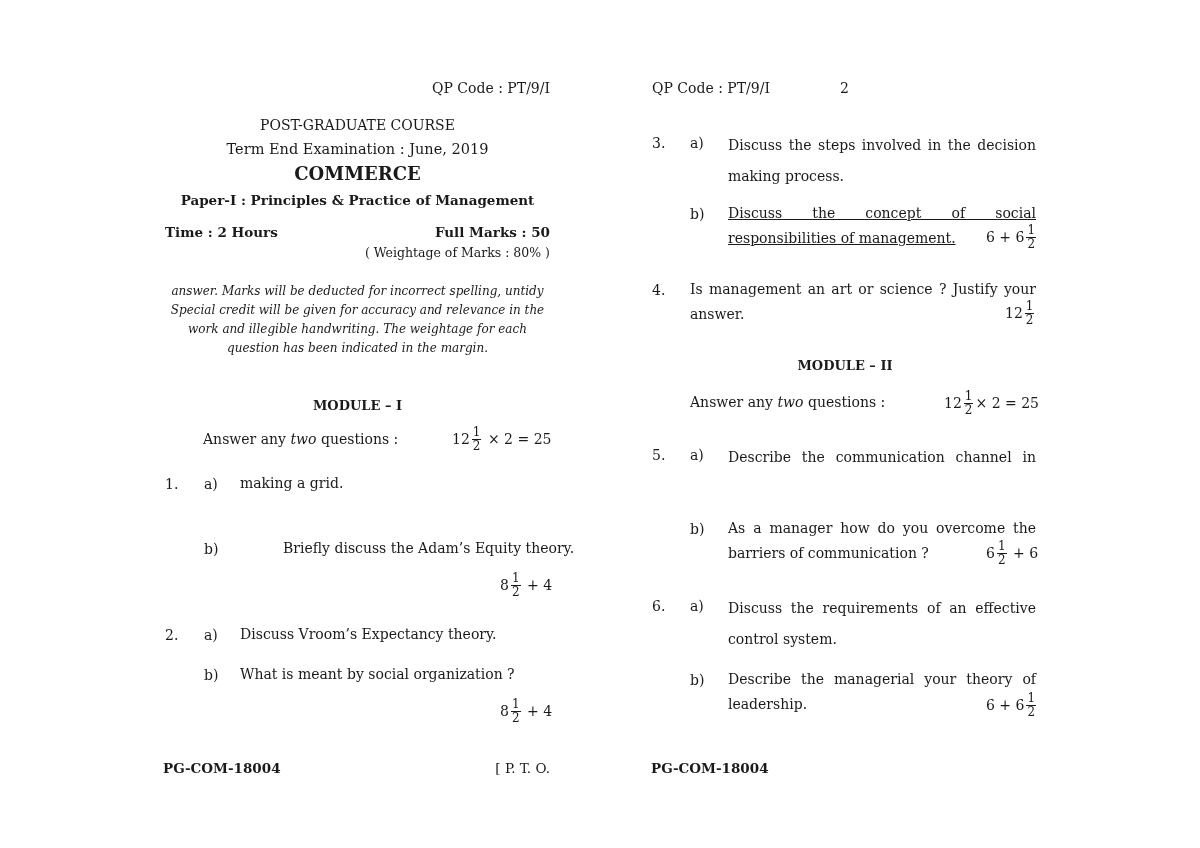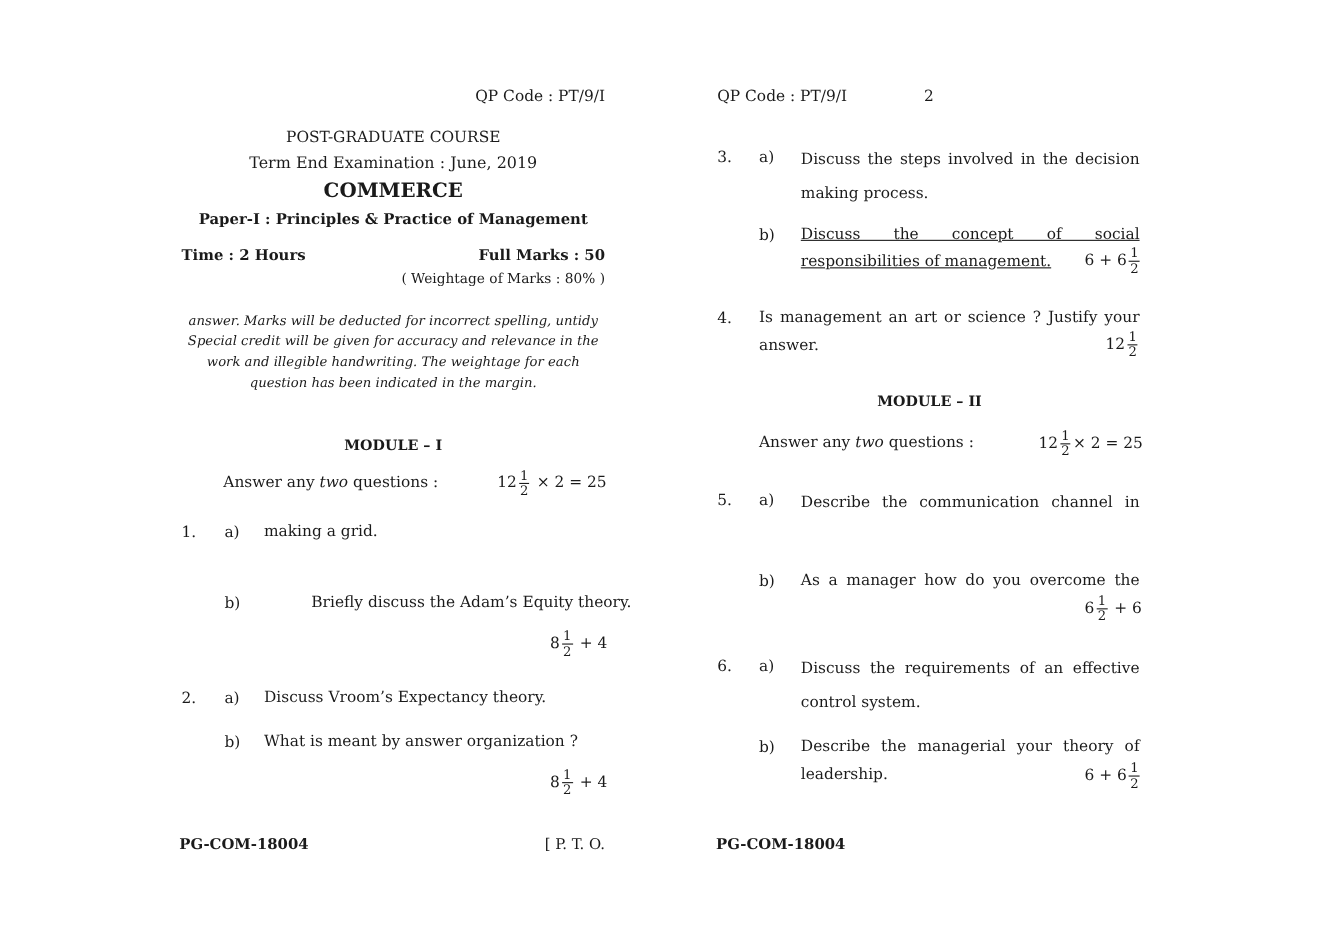--- a/index.html
+++ b/index.html
@@ -59,21 +59,21 @@
     <div class="mark" style="left:500px; top:572px;">
       <span>8</span><span class="frac"><span class="num">1</span><span class="den">2</span></span>&nbsp;<span>+ 4</span>
     </div>
   </div>
 
   <div>
     <div class="num-label" style="left:165px; top:627px;">2.</div>
     <div class="sub-label" style="left:204px; top:627px;">a)</div>
     <div class="qtext" style="left:240px; top:622px; width:320px;">Discuss Vroom’s Expectancy theory.</div>
     <div class="sub-label" style="left:204px; top:667px;">b)</div>
-    <div class="qtext" style="left:240px; top:662px; width:320px;">What is meant by answer organization ?</div>
+    <div class="qtext" style="left:240px; top:662px; width:320px;">What is meant by social organization ?</div>
     <div class="mark" style="left:500px; top:698px;">
       <span>8</span><span class="frac"><span class="num">1</span><span class="den">2</span></span>&nbsp;<span>+ 4</span>
     </div>
   </div>
 
   <div class="abs bold" style="left:163px; top:760px; font-size:13.5px;">PG-COM-18004</div>
   <div class="abs right" style="left:430px; top:760px; width:120px; font-size:13.5px;">[ P. T. O.</div>
 </div>
 
 <div>
@@ -117,20 +117,21 @@
 
   <div>
     <div class="num-label" style="left:652px; top:447px;">5.</div>
     <div class="sub-label" style="left:690px; top:447px;">a)</div>
     <div class="qtext" style="left:728px; top:442px; width:308px; line-height:31px;">
       <div class="justify-line">Describe the communication channel in</div>
     </div>
     <div class="sub-label" style="left:690px; top:521px;">b)</div>
     <div class="qtext" style="left:728px; top:516px; width:308px;">
       <div class="justify-line">As a manager how do you overcome the</div>
+      <div>barriers of communication ?</div>
     </div>
     <div class="mark" style="left:986px; top:540px;">
       <span>6</span><span class="frac"><span class="num">1</span><span class="den">2</span></span>&nbsp;<span>+ 6</span>
     </div>
   </div>
 
   <div>
     <div class="num-label" style="left:652px; top:598px;">6.</div>
     <div class="sub-label" style="left:690px; top:598px;">a)</div>
     <div class="qtext" style="left:728px; top:593px; width:308px; line-height:31px;">

